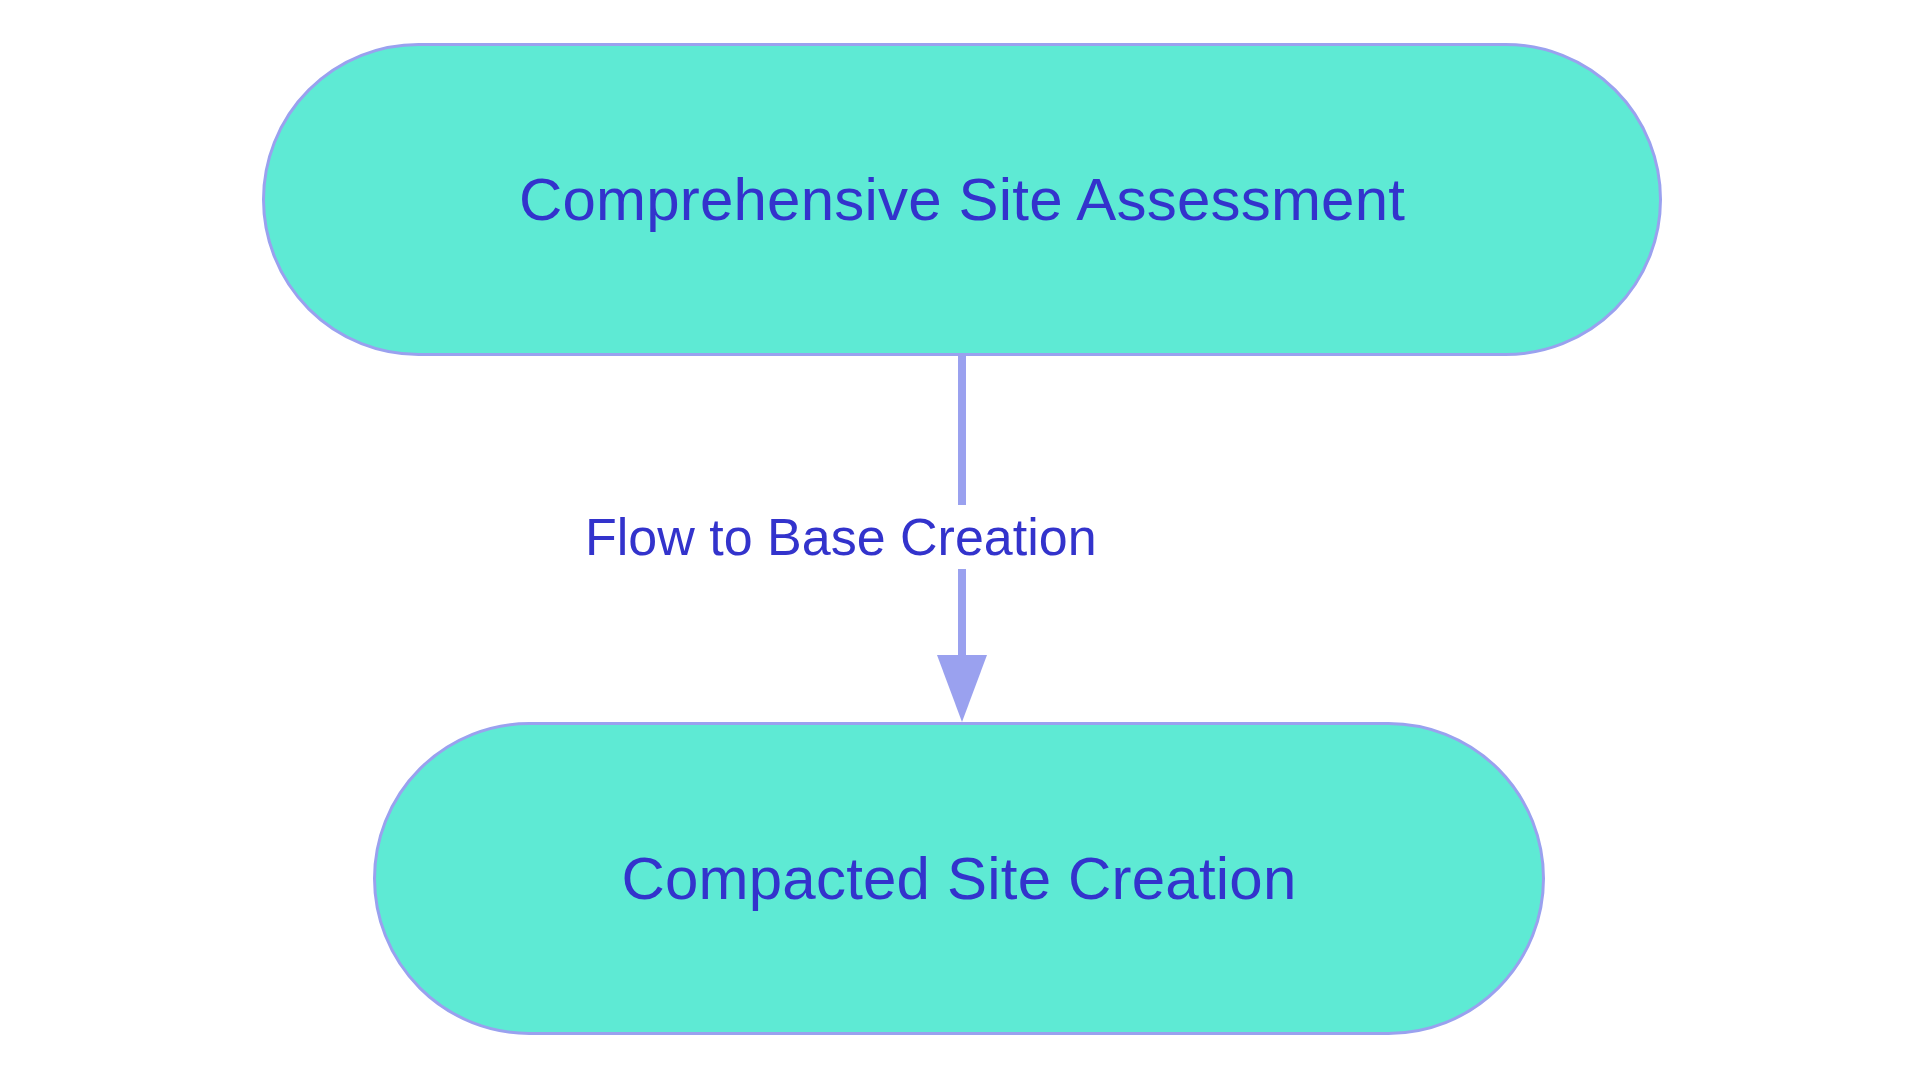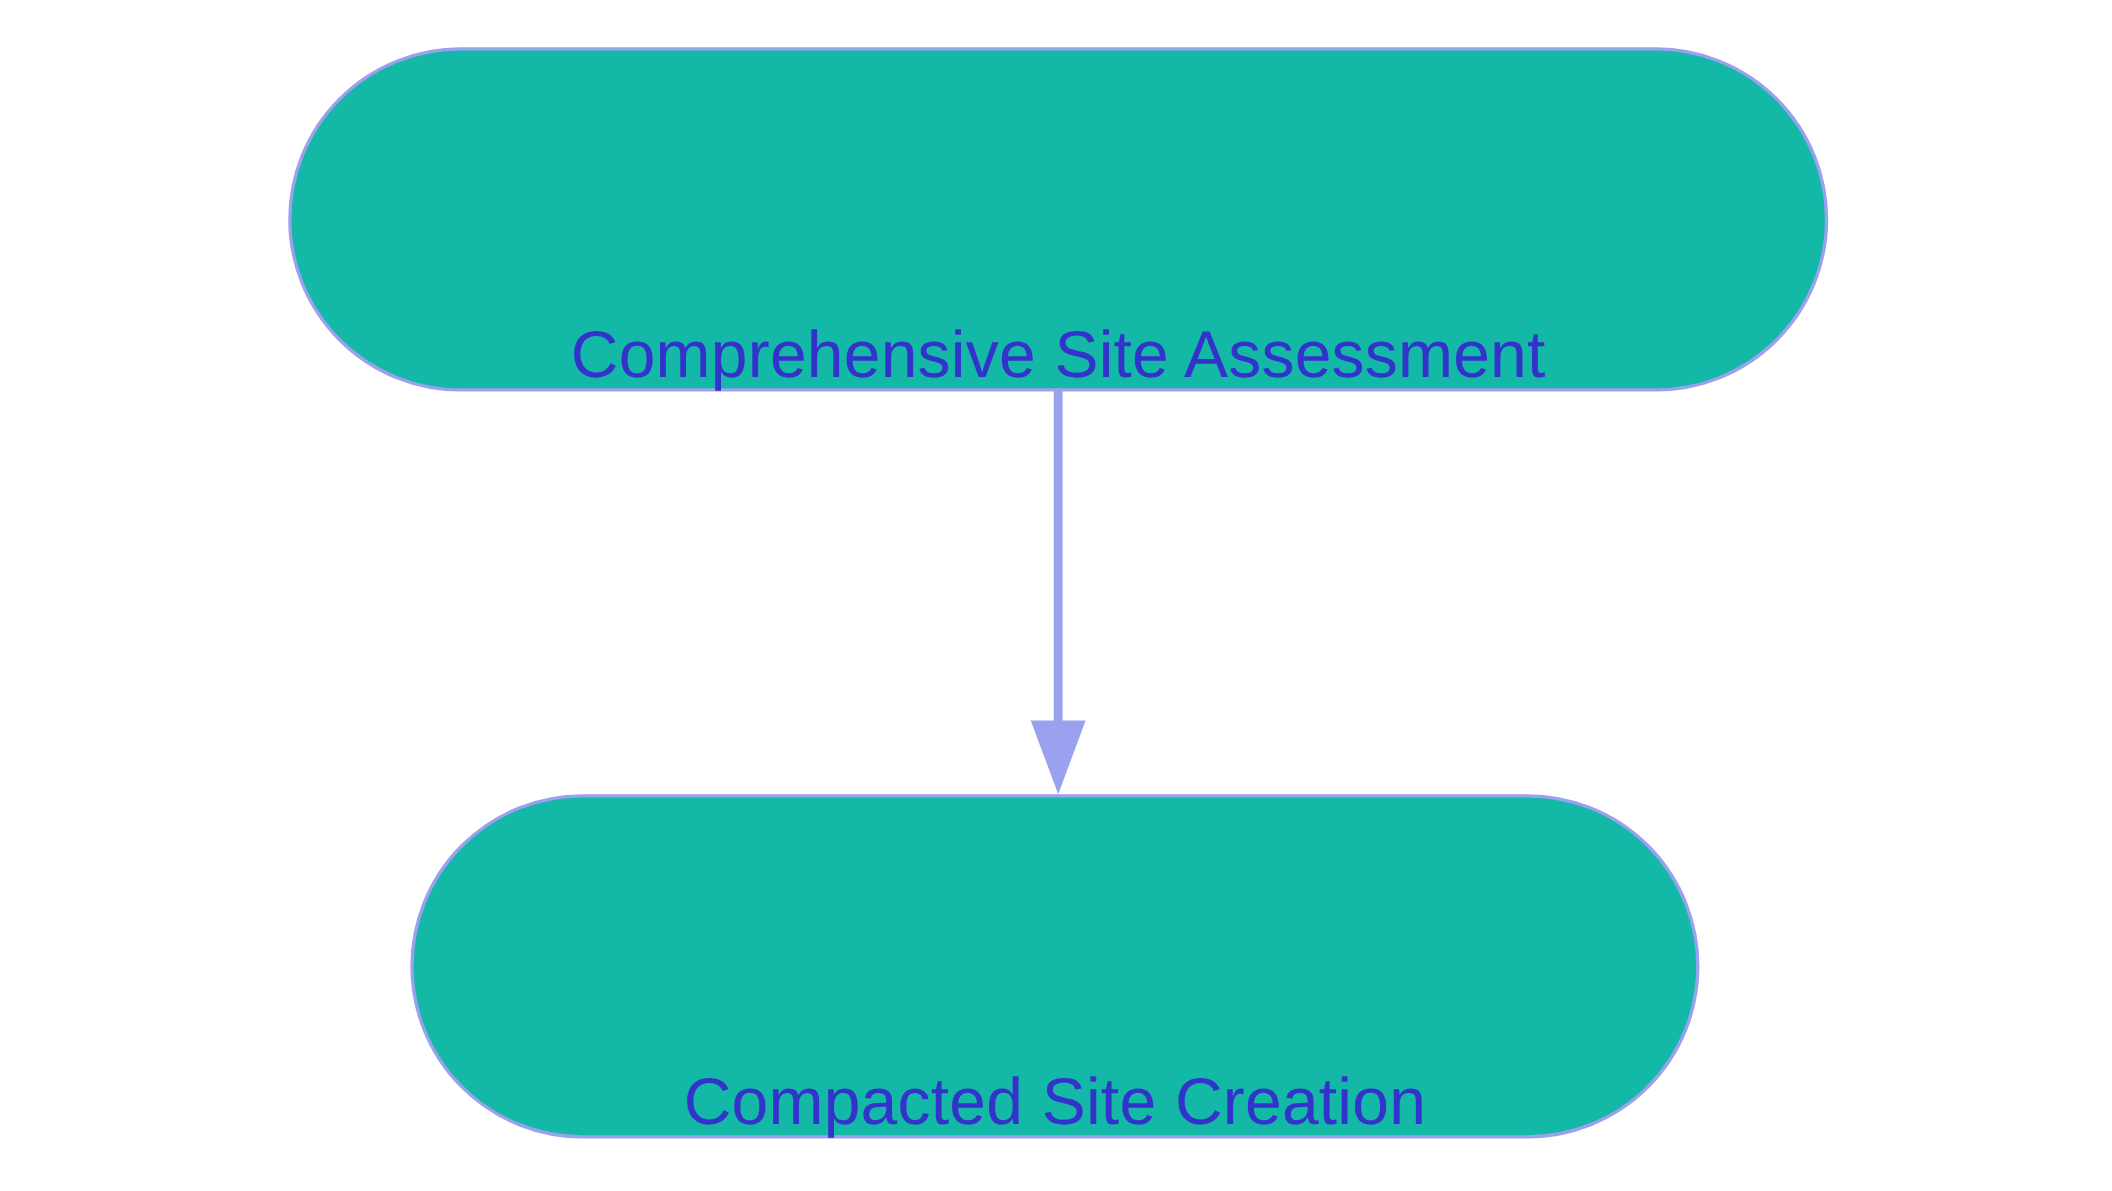--- a/index.html
+++ b/index.html
@@ -24,23 +24,23 @@
     top: 0;
     left: 0;
     width: 1920px;
     height: 1083px;
     pointer-events: none;
   }
 
   .node {
     position: absolute;
     display: flex;
-    align-items: flex-end;
+    align-items: center;
     justify-content: center;
-    background: #14b8a6;
+    background: #5eead4;
     border: 3px solid #9AA1EF;
     border-radius: 160px;
     z-index: 2;
   }
 
   .node-label {
     color: #3333CC;
     font-family: "Liberation Sans", sans-serif;
     font-size: 60px;
     font-weight: 400;
@@ -88,18 +88,19 @@
 
   <svg class="edge-layer" viewBox="0 0 1920 1083" width="1920" height="1083" xmlns="http://www.w3.org/2000/svg">
     <line x1="962" y1="355" x2="962" y2="680" stroke="#9AA1EF" stroke-width="8"></line>
     <polygon points="937,655 987,655 962,722" fill="#9AA1EF"></polygon>
   </svg>
 
   <div class="node" id="node-site-assessment">
     <span class="node-label">Comprehensive Site Assessment</span>
   </div>
 
+  <div class="edge-label" id="edge-label-flow-to-base-creation">Flow to Base Creation</div>
 
   <div class="node" id="node-base-creation">
     <span class="node-label">Compacted Site Creation</span>
   </div>
 
 </div>
 
 </body></html>

